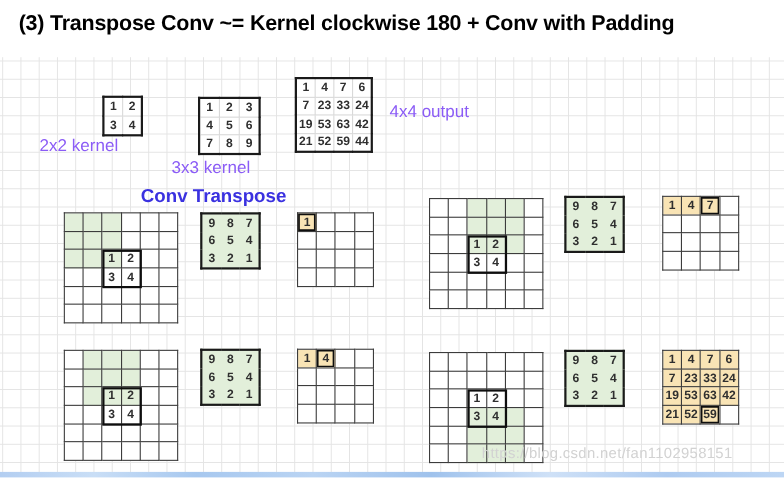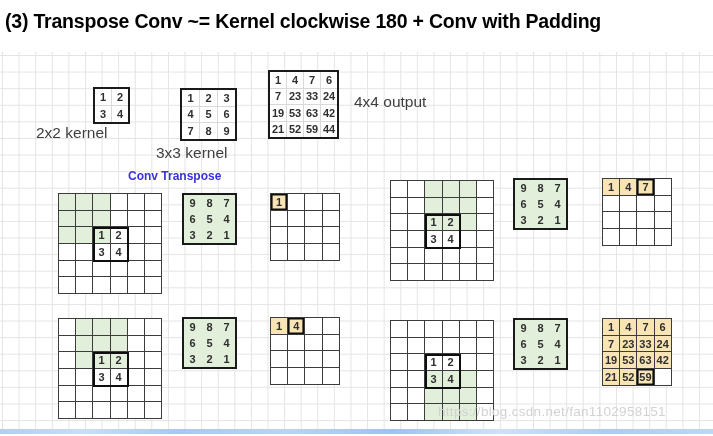--- a/index.html
+++ b/index.html
@@ -2,23 +2,23 @@
 <html><head>
 <meta charset="utf-8">
 <style>
   html,body{margin:0;padding:0;}
   body{font-family:"Liberation Sans",sans-serif;background:#fff;}
   .canvas{position:relative;width:713px;height:436px;background:#fff;overflow:hidden;}
   .bg-grid{position:absolute;left:0;top:52px;width:713px;height:378px;
     background-image:linear-gradient(to right,#e4e4e4 1px,transparent 1px),
                      linear-gradient(to bottom,#e4e4e4 1px,transparent 1px);
     background-size:16.6px 16.6px;background-position:2px 3px;}
-  .title{position:absolute;left:5px;top:10px;font-size:19.5px;font-weight:bold;color:#000;white-space:nowrap;letter-spacing:-0.2px;}
-  .lbl{position:absolute;font-size:15.5px;color:#404040;white-space:nowrap;}
-  .section-label{position:absolute;left:128px;top:169px;font-size:12px;font-weight:bold;color:#3A31E0;white-space:nowrap;}
+  .title{position:absolute;left:17px;top:10px;font-size:19.5px;font-weight:bold;color:#000;white-space:nowrap;letter-spacing:-0.2px;}
+  .lbl{position:absolute;font-size:15.5px;color:#8b5cf6;white-space:nowrap;}
+  .section-label{position:absolute;left:128px;top:169px;font-size:17px;font-weight:bold;color:#3A31E0;white-space:nowrap;}
   .watermark{position:absolute;left:438px;top:404px;font-size:13.5px;color:#D2D2D2;white-space:nowrap;letter-spacing:0.3px;}
   .bottom-bar{position:absolute;left:0;top:429px;width:713px;height:5px;
     background:linear-gradient(90deg,#b3cef1 0%,#c9def6 12%,#a7c8ef 25%,#bad4f3 40%,#9fc2ec 55%,#cfe1f7 70%,#aecbf0 85%,#bdd6f4 100%);}
   table{border-collapse:collapse;position:absolute;background:transparent;}
   td{padding:0;text-align:center;vertical-align:middle;font-size:11px;font-weight:700;color:#2f2f2f;font-family:"Liberation Sans",sans-serif;}
   
   .faintbox{border:2.5px solid #1a1a1a;background:#fff;}
   .faintbox td{border:1px solid #d9d9d9;width:16px;height:15.5px;}
   .t-input{left:93px;top:87px;} .t-input td{width:16px;height:16px;}
   .t-kernel{left:180px;top:88px;} .t-kernel td{width:17px;height:15.5px;}

